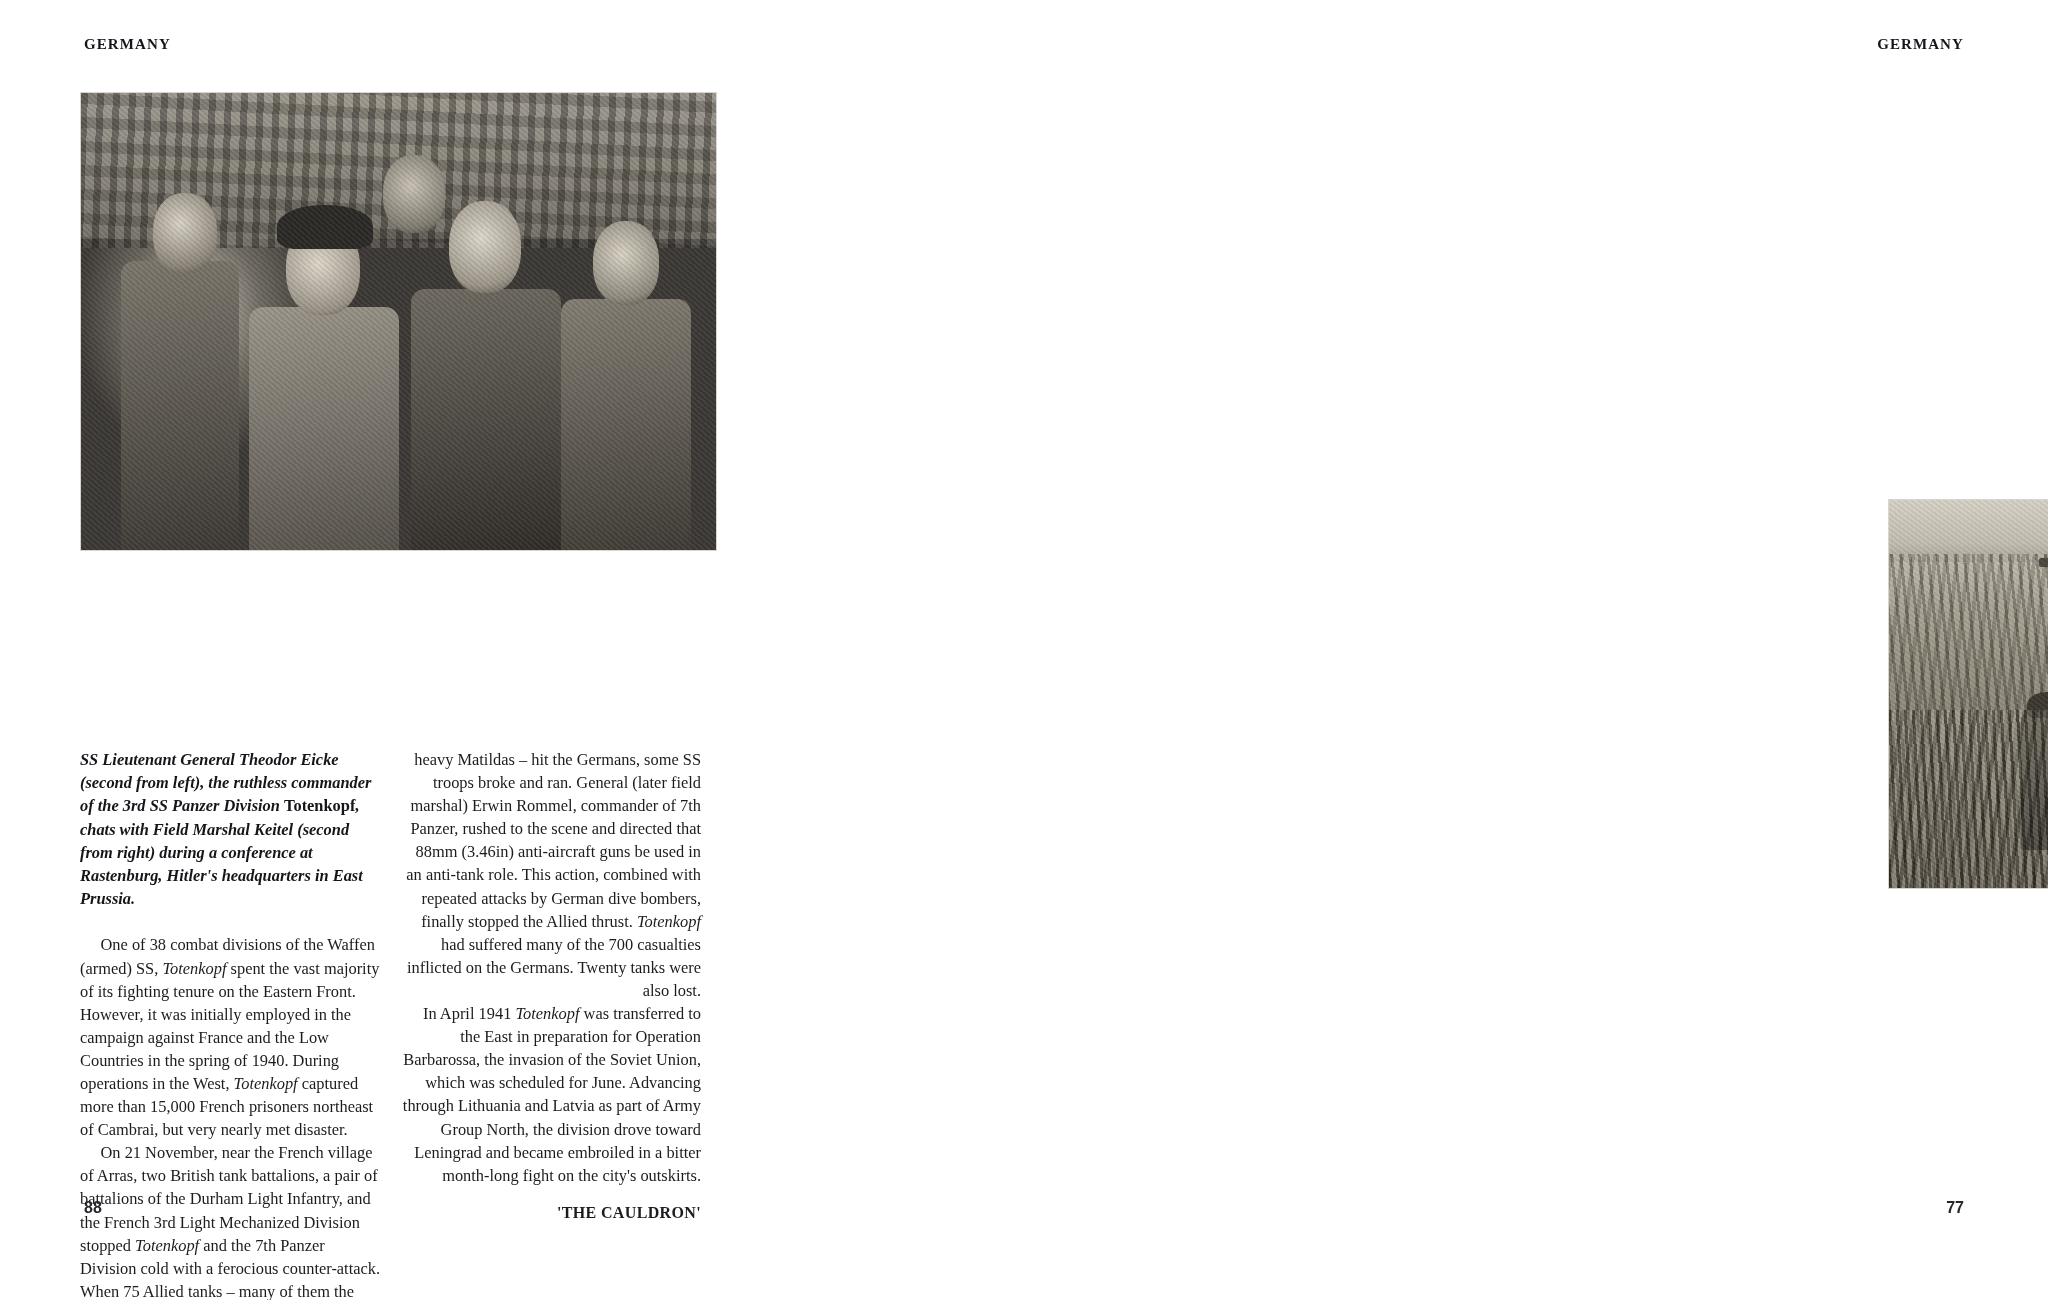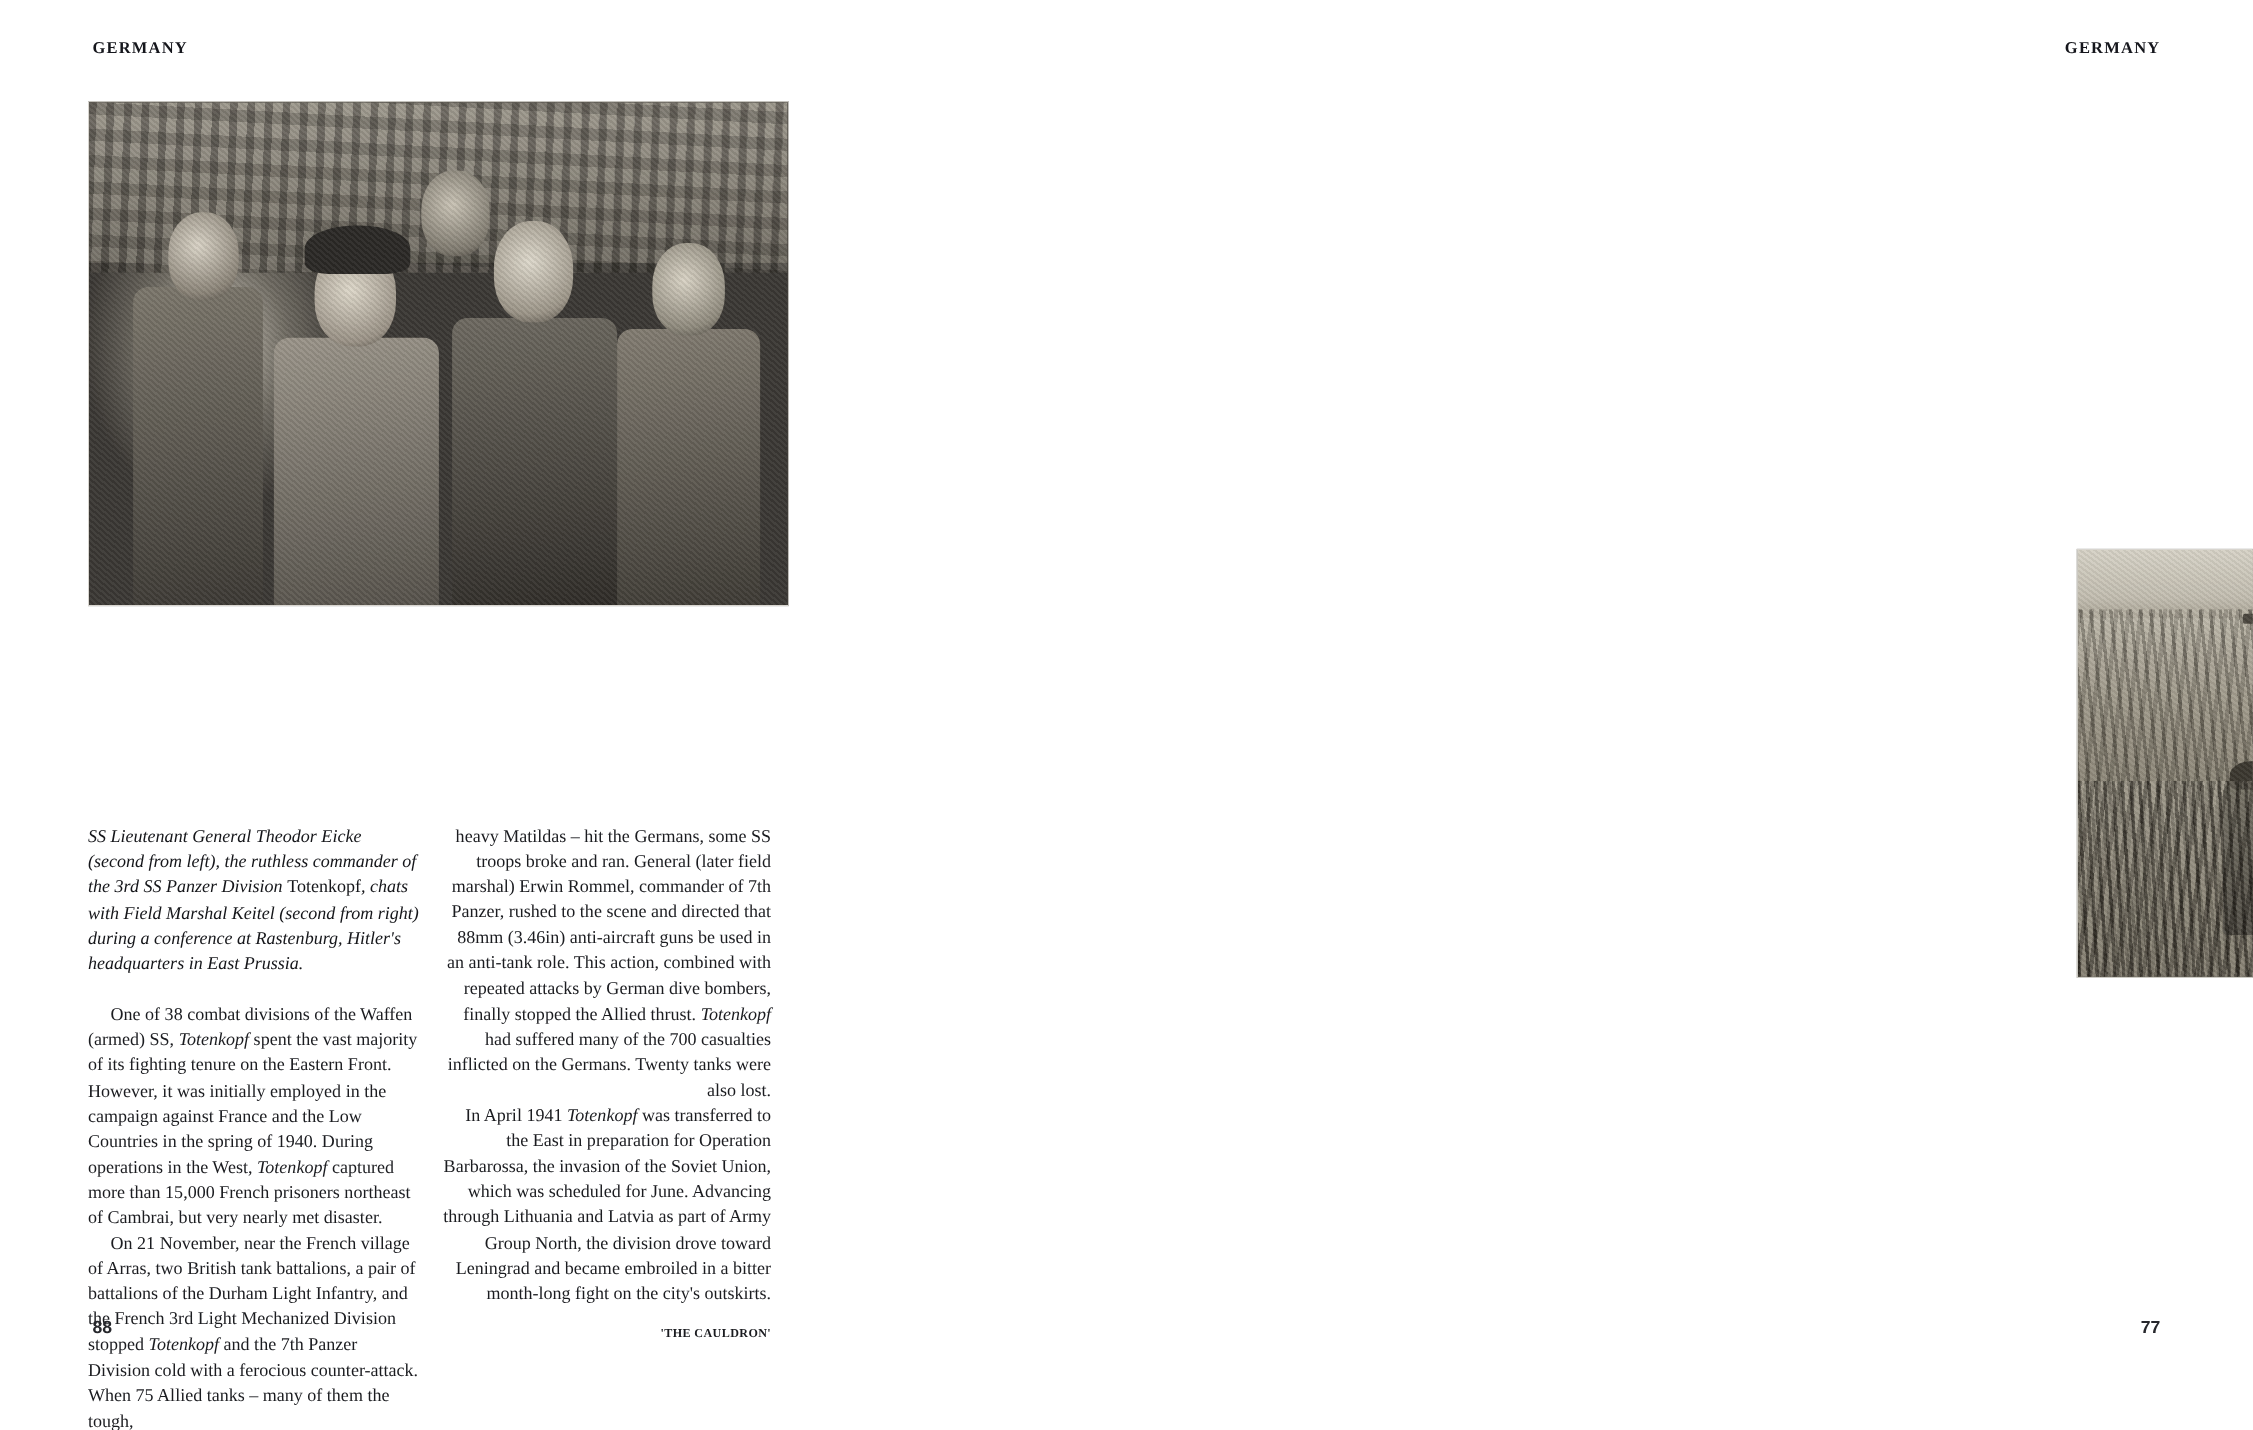--- a/index.html
+++ b/index.html
@@ -98,27 +98,27 @@
     font-size:16.4px;
     line-height:23.1px;
     text-align:left;
     color:#1b1c20;
     -webkit-font-smoothing:antialiased;
   }
   .col p{margin:0;}
   .col p.indent{text-indent:1.25em;}
   .col .sec{
     font-weight:bold;
-    font-size:11px;
+    font-size:16px;
     letter-spacing:.35px;
     margin-top:14px;
     margin-bottom:0;
   }
   .cap-txt{
-    font-weight:normal;
+    font-weight:bold;
     font-style:italic;
     font-size:16.4px;
     line-height:23.2px;
     color:#15161a;
   }
   .cap-txt .rom{font-style:normal;}
   i.ital{font-style:italic;}
   .gap{height:23px;}
 
   

